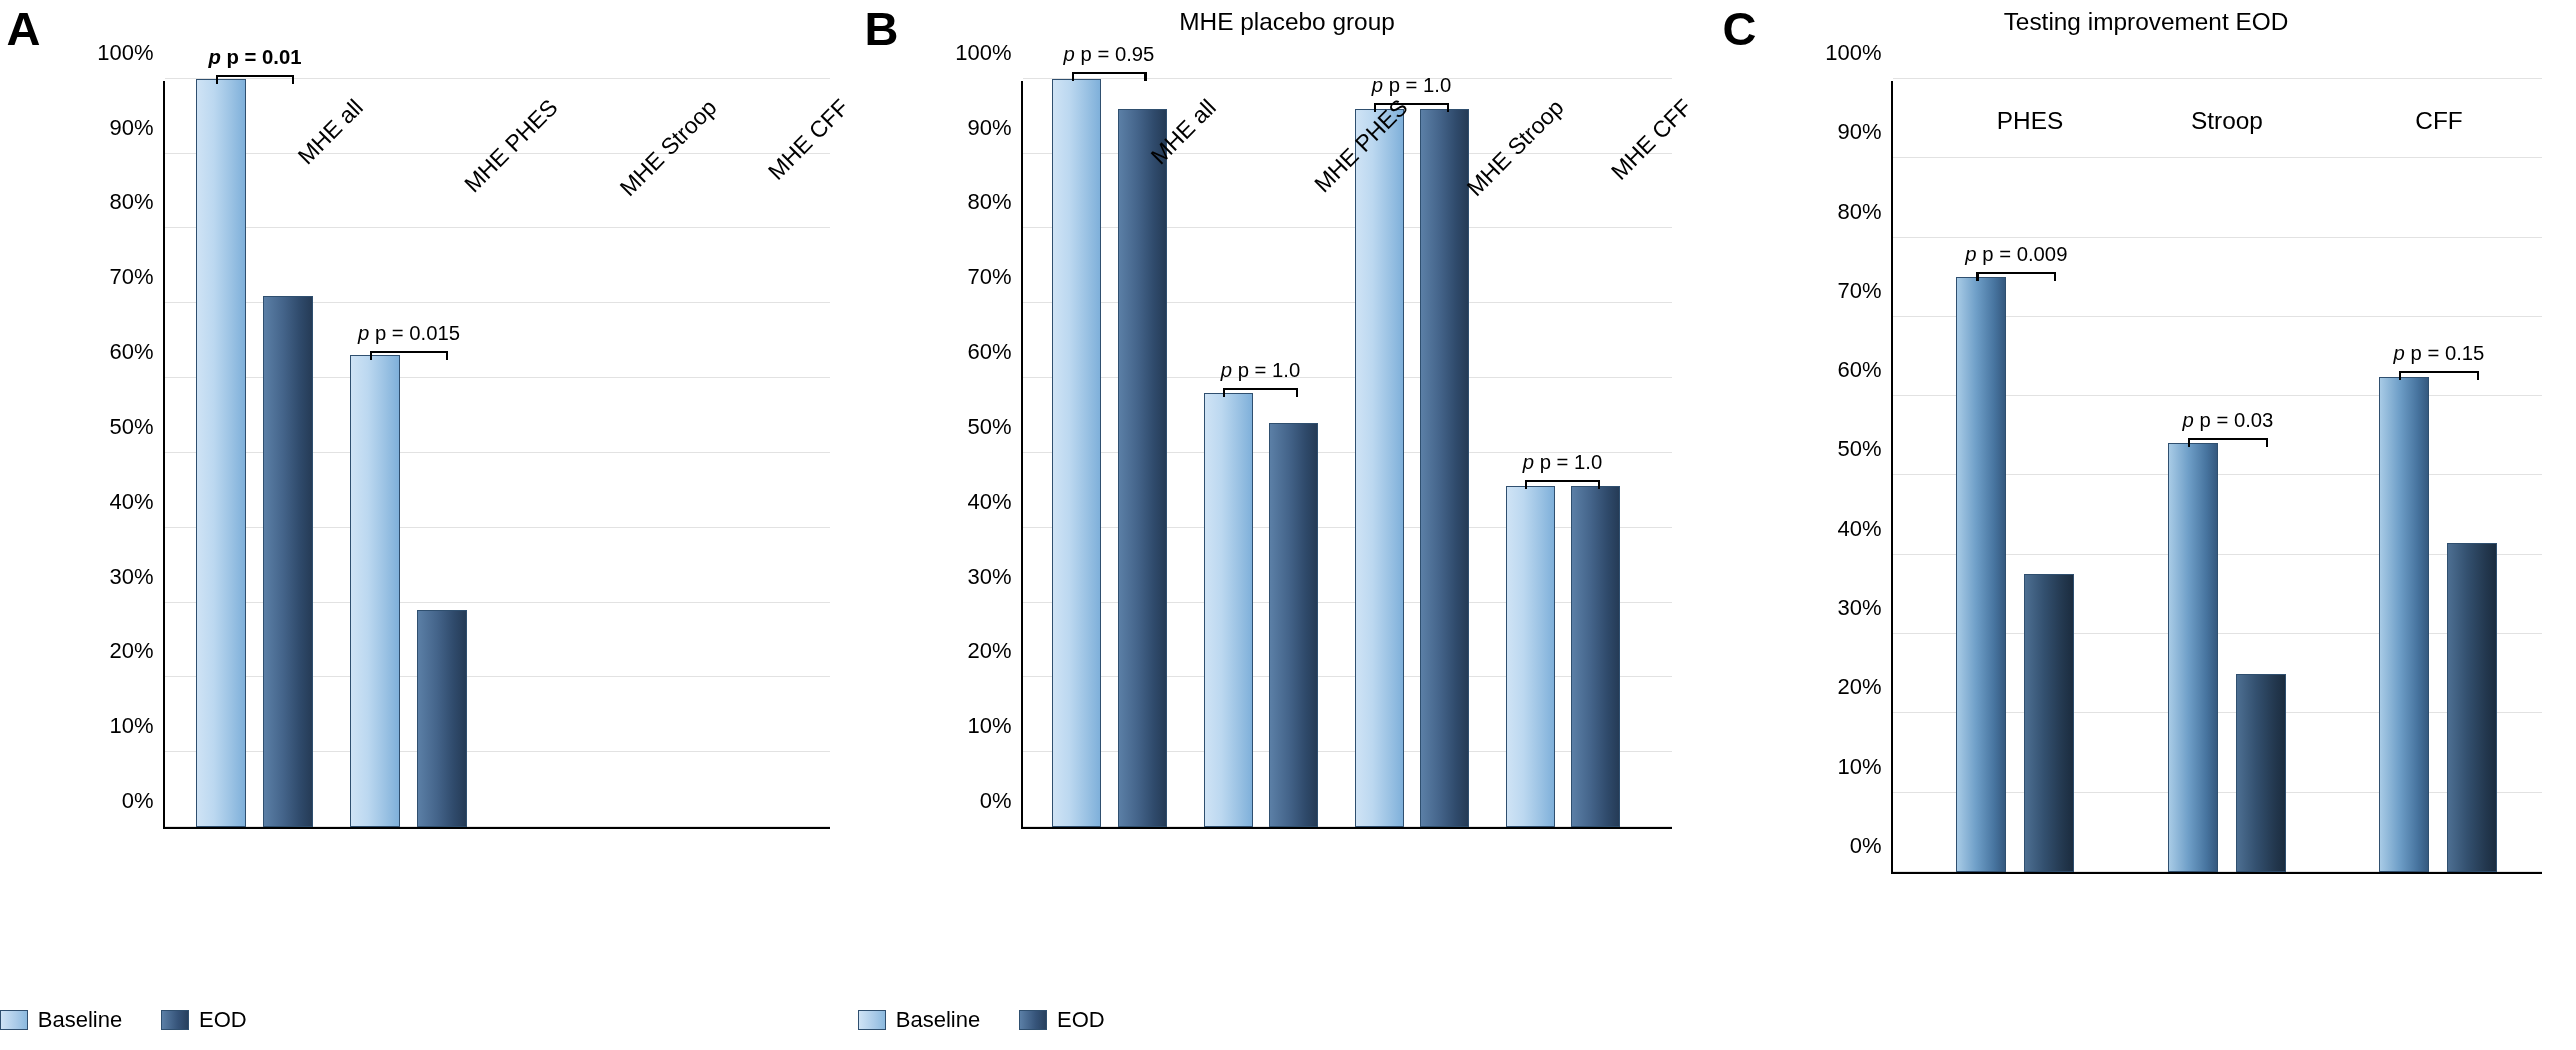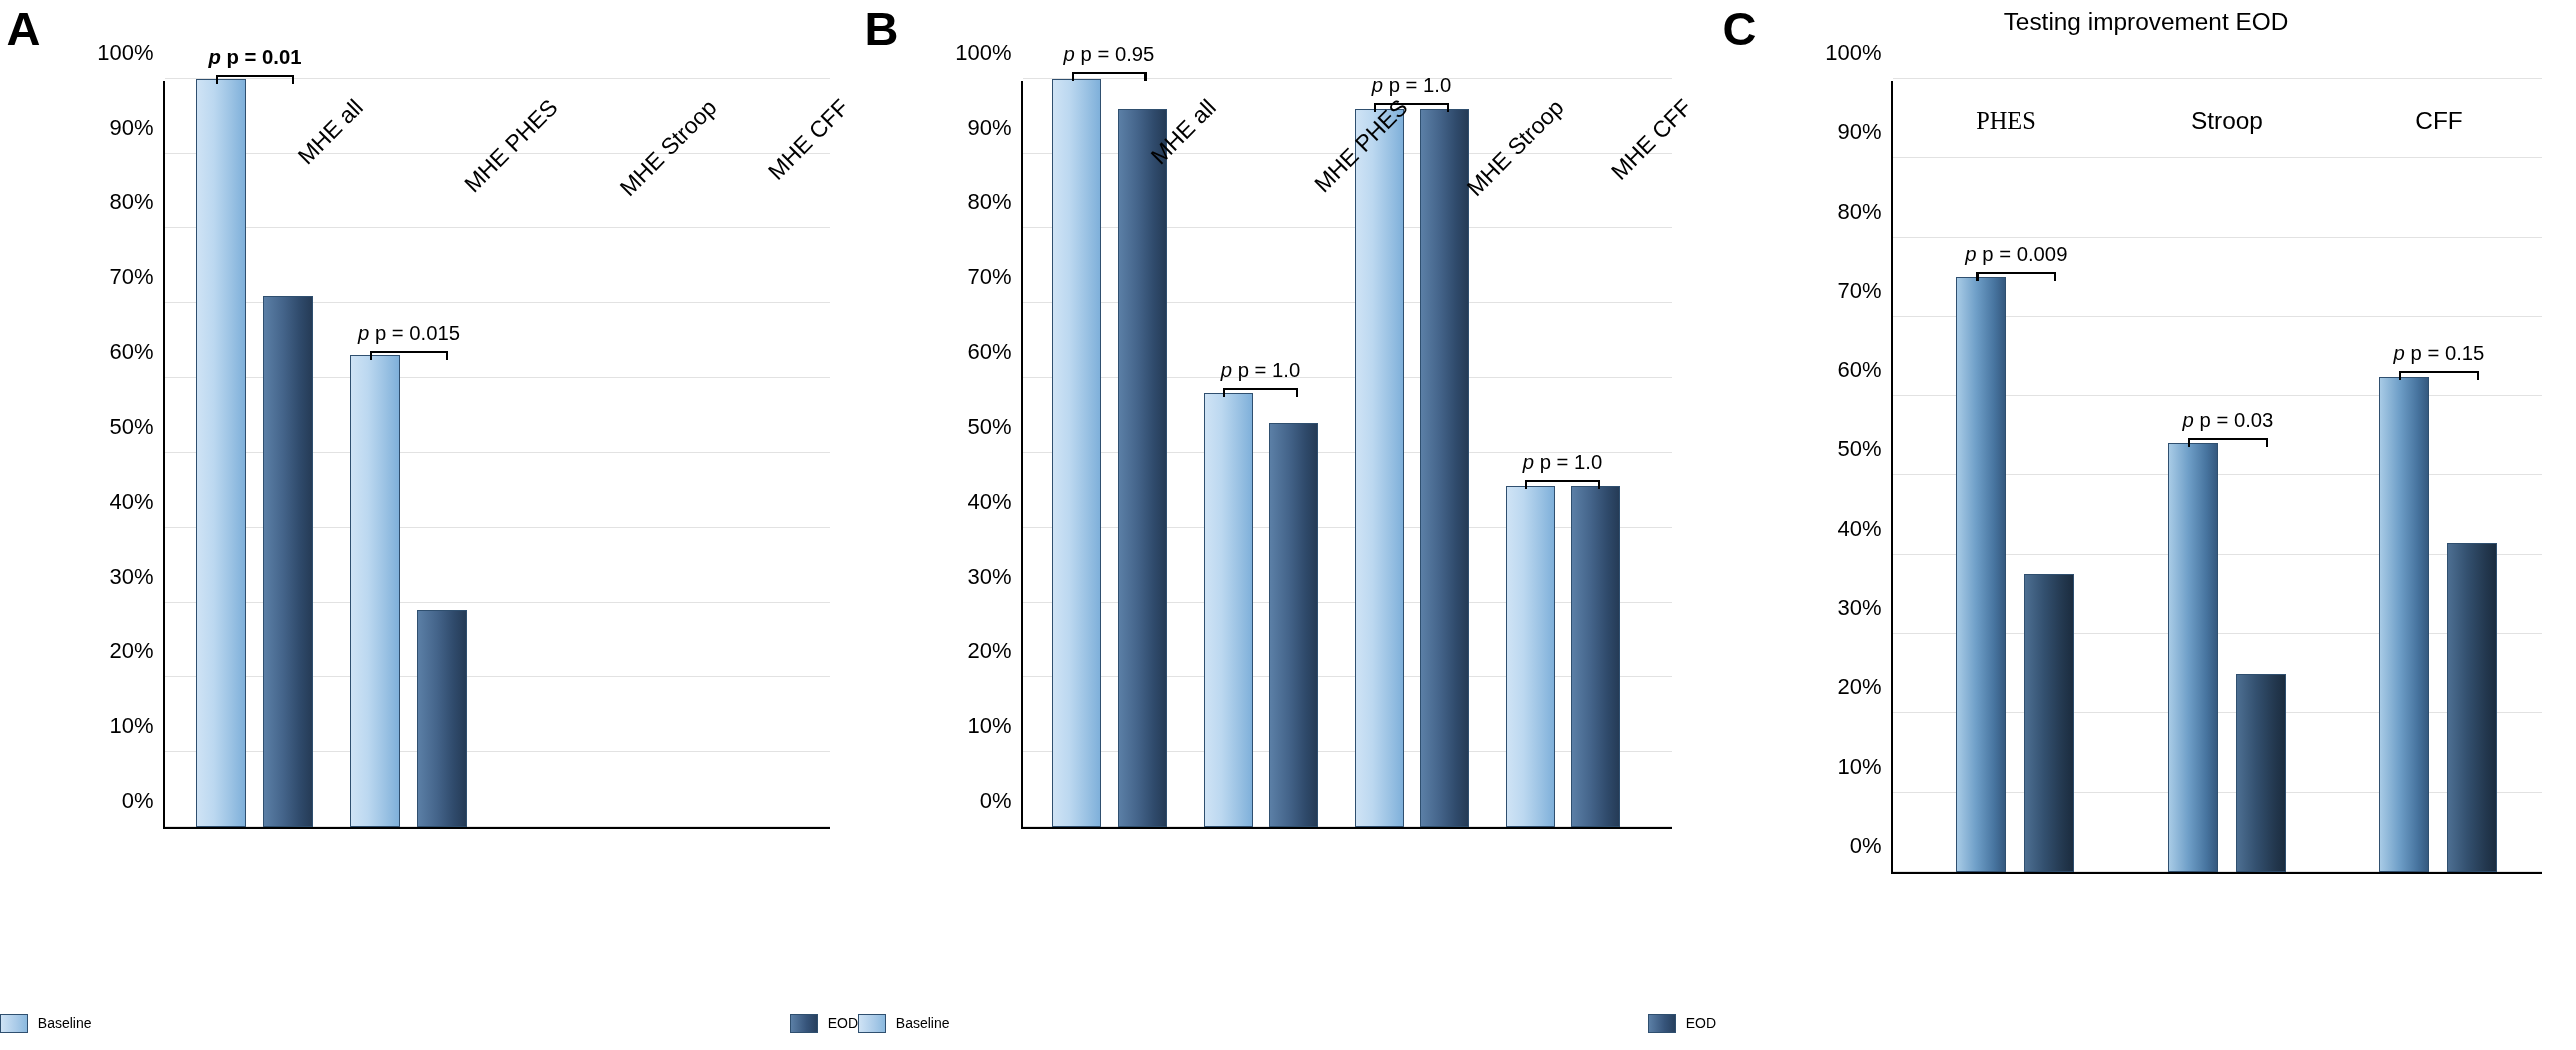--- a/index.html
+++ b/index.html
@@ -75,22 +75,22 @@
     font-size:23px;white-space:nowrap;
   }
   .xlabel-plain{
     position:absolute;
     text-align:center;font-size:24.4px;white-space:nowrap;
     transform:translateX(-50%);
   }
 
   .legend{
     position:absolute;bottom:18px;left:0;width:100%;
-    display:flex;justify-content:space-between;align-items:center;gap:39px;
-    font-size:14px;
+    display:flex;justify-content:flex-start;align-items:center;gap:39px;
+    font-size:22px;
   }
   .legend .item{display:flex;align-items:center;gap:9.8px;}
   .legend .swatch{width:28px;height:19.5px;border:0.8px solid #2f4f6f;box-sizing:border-box;}
   .swatch.baseline{background:linear-gradient(to right,#cfe3f5 0%,#a9cae8 60%,#8bb9de 100%);}
   .swatch.eod{background:linear-gradient(to right,#5b7fa6 0%,#36547a 60%,#27405e 100%);}
   .swatch.albumin{background:linear-gradient(to right,#a8cbe6 0%,#5d8cb8 60%,#3b6691 100%);}
   .swatch.placebo{background:linear-gradient(to right,#4d6f92 0%,#2a4460 60%,#1b2c3f 100%);}
 </style>
 </head>
 <body>
@@ -165,20 +165,21 @@
       </div>
       <div class="item">
         <span class="swatch eod"></span>
         <span>EOD</span>
       </div>
     </div>
   </div>
 
   <div class="panel panel-b">
     <div class="panel-letter">B</div>
+    <div class="panel-title">MHE placebo group</div>
 
     <div class="plot plot-b">
       <div class="gridline" style="bottom:0px;"></div>
       <div class="ytick" style="bottom:0px;">0%</div>
       <div class="gridline" style="bottom:75px;"></div>
       <div class="ytick" style="bottom:75px;">10%</div>
       <div class="gridline" style="bottom:150px;"></div>
       <div class="ytick" style="bottom:150px;">20%</div>
       <div class="gridline" style="bottom:224px;"></div>
       <div class="ytick" style="bottom:224px;">30%</div>
@@ -312,21 +313,21 @@
           <div class="bar placebo" style="left:107px;width:50px;height:329px;"></div>
           <div class="pbracket" style="left:59px;width:80px;bottom:501px;">
             <div class="hline"></div>
               <div class="ltick"></div>
               <div class="rtick"></div>
             <div class="plabel"><i>p</i> <span>p = 0.15</span></div>
           </div>
         </div>
       </div>
 
-      <div class="xlabel-plain" style="left:113px;top:26px;font-family:Liberation Serif, serif;">PHES</div>
+      <div class="xlabel-plain" style="left:137px;top:26px;">PHES</div>
       <div class="xlabel-plain" style="left:334px;top:26px;">Stroop</div>
       <div class="xlabel-plain" style="left:546px;top:26px;">CFF</div>
     </div>
 
   </div>
 
 </div>
 
 
 </body></html>

